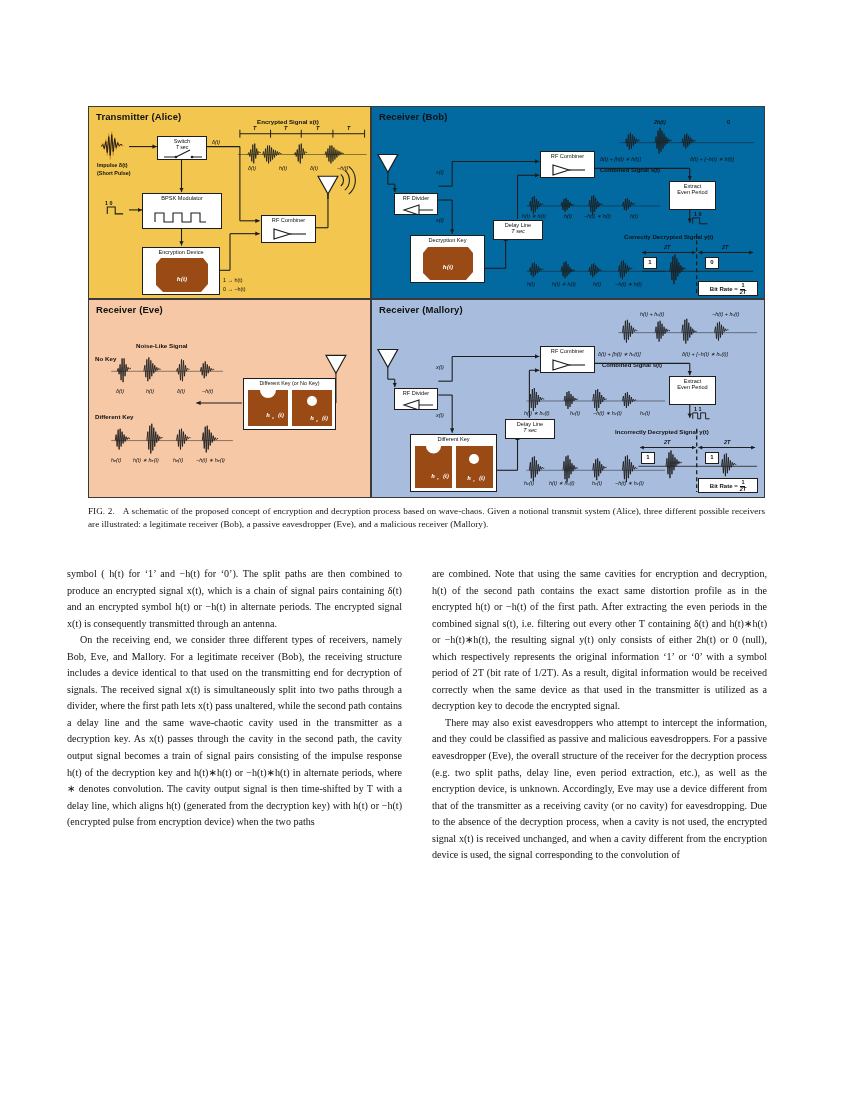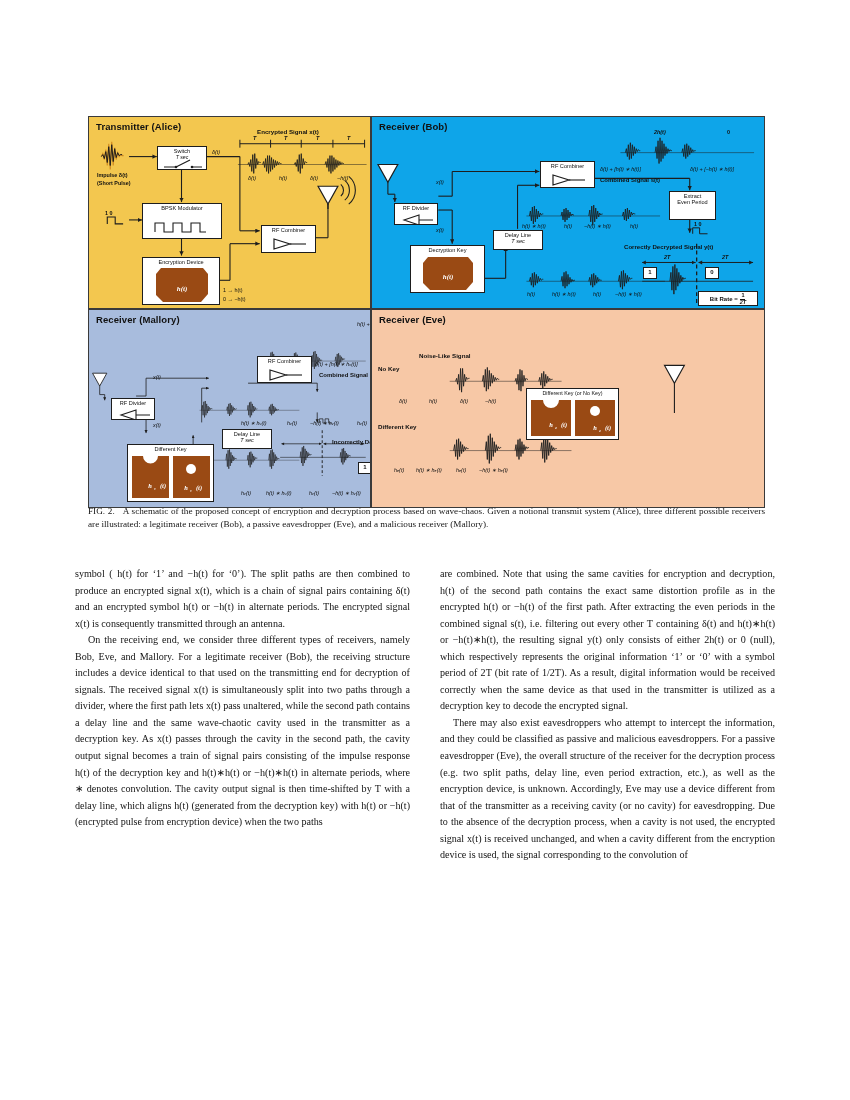--- a/index.html
+++ b/index.html
@@ -4,28 +4,28 @@
 <style>
   html,body{margin:0;padding:0;}
   body{
     width:850px;height:1100px;background:#ffffff;
     font-family:"Liberation Serif", serif;
     color:#1a1a1a;overflow:hidden;position:relative;
   }
   .page{position:absolute;inset:0;}
 
   
-  .figure{position:absolute;left:88px;top:116px;width:677px;height:316px;
+  .figure{position:absolute;left:88px;top:106px;width:677px;height:316px;
           display:grid;grid-template-columns:283px 394px;grid-template-rows:193px 199px;
           background:#ffffff;}
   .panel{position:relative;border:1.4px solid #3a3a3a;box-sizing:border-box;overflow:hidden;
          font-family:"Liberation Sans", sans-serif;}
   .p-alice{background:#f2c council;}
   .p-alice{background:#f3c74f;}
-  .p-bob{background:#0ea5e9;}
+  .p-bob{background:#0369a1;}
   .p-eve{background:#f7c8a6;}
   .p-mallory{background:#a8bcdd;}
 
   .ptitle{position:absolute;left:7px;top:4px;font-size:9.5px;font-weight:bold;color:#111;
           letter-spacing:.1px;}
 
   
   .box{position:absolute;background:#ffffff;border:1.3px solid #1d1d1d;box-sizing:border-box;
        font-size:5.6px;color:#111;text-align:center;line-height:1.15;padding-top:1px;}
   .lbl{position:absolute;font-size:5.4px;color:#111;white-space:nowrap;}
@@ -34,21 +34,21 @@
   svg.arrowlayer{position:absolute;left:0;top:0;width:100%;height:100%;overflow:visible;
                  pointer-events:none;}
 
   
   .caption{position:absolute;left:88px;top:505px;width:677px;
            font-family:"Liberation Serif",serif;font-size:9.2px;line-height:1.42;
            text-align:justify;color:#151515;}
   .caption .fignum{}
 
   
-  .cols{position:absolute;left:75px;top:566px;width:700px;height:470px;
+  .cols{position:absolute;left:67px;top:566px;width:700px;height:470px;
         display:flex;gap:30px;}
   .col{width:335px;font-family:"Liberation Serif",serif;font-size:10.1px;
        line-height:1.64;text-align:justify;color:#131313;}
   .col p{margin:0;text-indent:13px;}
   .col p.first{text-indent:0;}
 </style>
 </head>
 <body>
 
 <div class="page">
@@ -297,20 +297,78 @@
 
       <div class="box" style="left:271px;top:150px;width:14px;height:12px;font-weight:bold;font-size:6px;">1</div>
       <div class="box" style="left:333px;top:150px;width:14px;height:12px;font-weight:bold;font-size:6px;">0</div>
 
       <div class="box" style="left:326px;top:174px;width:60px;height:15px;display:flex;align-items:center;justify-content:center;gap:2px;font-weight:bold;font-size:6px;">
         <span>Bit Rate =</span>
         <span style="display:inline-flex;flex-direction:column;align-items:center;line-height:1;">
           <span style="border-bottom:1px solid #111;padding:0 1px;font-size:5.5px;">1</span>
           <span style="font-size:5.5px;font-style:italic;">2T</span>
         </span>
+      </div>
+    </div>
+
+    <div class="panel p-eve">
+      <div class="ptitle">Receiver (Eve)</div>
+
+      <svg class="arrowlayer" viewBox="0 0 283 199">
+
+        <polygon points="239,56 259,56 249,74" fill="#ffffff" stroke="#1d1d1d" stroke-width="1.2"></polygon>
+        <line x1="249" y1="74" x2="249" y2="92" stroke="#1d1d1d" stroke-width="1.1"></line>
+        <line x1="249" y1="92" x2="249" y2="104" stroke="#1d1d1d" stroke-width="1.1"></line>
+
+        <line x1="154" y1="104" x2="108" y2="104" stroke="#1d1d1d" stroke-width="1.1" marker-end="url(#ah)"></line>
+
+        <line x1="22" y1="72" x2="135" y2="72" stroke="#1d1d1d" stroke-width="0.5"></line>
+        <g fill="none" stroke="#1d1d1d" stroke-width="0.85">
+          <path d="M28,72 l1,-3 l1,6 l1,-10 l1,16 l1,-22 l1,24 l1,-24 l1,18 l1,-12 l1,7 l1,-4 l1,2 l1,-1 l1,0"></path>
+          <path d="M55,72 l1,-6 l1,12 l1,-18 l1,22 l1,-24 l1,22 l1,-19 l1,16 l1,-13 l1,10 l1,-8 l1,6 l1,-4 l1,3 l1,-2 l1,1 l1,0"></path>
+          <path d="M88,72 l1,-3 l1,6 l1,-10 l1,16 l1,-21 l1,22 l1,-21 l1,16 l1,-11 l1,6 l1,-3 l1,1 l1,0"></path>
+          <path d="M112,72 l1,-4 l1,8 l1,-12 l1,15 l1,-17 l1,15 l1,-12 l1,9 l1,-7 l1,5 l1,-3 l1,2 l1,-1 l1,0"></path>
+        </g>
+
+        <line x1="22" y1="142" x2="145" y2="142" stroke="#1d1d1d" stroke-width="0.5"></line>
+        <g fill="none" stroke="#1d1d1d" stroke-width="0.9">
+          <path d="M26,142 l1,-6 l1,12 l1,-17 l1,20 l1,-21 l1,18 l1,-15 l1,12 l1,-9 l1,7 l1,-5 l1,3 l1,-2 l1,1 l1,0"></path>
+          <path d="M58,142 l1,-9 l1,18 l1,-24 l1,28 l1,-30 l1,27 l1,-23 l1,19 l1,-15 l1,11 l1,-8 l1,6 l1,-4 l1,2 l1,-1 l1,0"></path>
+          <path d="M88,142 l1,-6 l1,12 l1,-17 l1,20 l1,-21 l1,18 l1,-15 l1,12 l1,-9 l1,6 l1,-4 l1,2 l1,-1 l1,0"></path>
+          <path d="M114,142 l1,-8 l1,16 l1,-22 l1,26 l1,-27 l1,24 l1,-20 l1,16 l1,-13 l1,10 l1,-7 l1,5 l1,-3 l1,2 l1,-1 l1,0"></path>
+        </g>
+      </svg>
+
+      <div class="lbl b" style="left:47px;top:42px;font-size:6.2px;">Noise-Like Signal</div>
+      <div class="lbl b" style="left:6px;top:55px;font-size:6.2px;">No Key</div>
+      <div class="lbl b" style="left:6px;top:113px;font-size:6.2px;">Different Key</div>
+
+      <div class="lbl i" style="left:27px;top:88px;">δ(t)</div>
+      <div class="lbl i" style="left:57px;top:88px;">h(t)</div>
+      <div class="lbl i" style="left:88px;top:88px;">δ(t)</div>
+      <div class="lbl i" style="left:113px;top:88px;">−h(t)</div>
+
+      <div class="lbl i" style="left:22px;top:157px;">hₑ(t)</div>
+      <div class="lbl i" style="left:44px;top:157px;">h(t) ∗ hₑ(t)</div>
+      <div class="lbl i" style="left:84px;top:157px;">hₑ(t)</div>
+      <div class="lbl i" style="left:107px;top:157px;">−h(t) ∗ hₑ(t)</div>
+
+      <div class="box" style="left:154px;top:78px;width:93px;height:52px;">
+        <span style="font-size:5.4px;">Different Key (or No Key)</span>
+        <svg width="84" height="36" style="position:absolute;left:4px;top:11px;">
+          <path d="M0,0 L12,0 A8,8 0 0 0 28,0 L40,0 L40,36 L0,36 Z" fill="#9a4a14"></path>
+          <text x="20" y="27" font-size="6.5" font-style="italic" font-weight="bold" fill="#ffffff" text-anchor="middle" font-family="Liberation Serif, serif">h</text>
+          <text x="25" y="29" font-size="4.5" font-style="italic" fill="#ffffff" text-anchor="middle" font-family="Liberation Serif, serif">e</text>
+          <text x="33" y="27" font-size="6.5" font-style="italic" font-weight="bold" fill="#ffffff" text-anchor="middle" font-family="Liberation Serif, serif">(t)</text>
+          <rect x="44" y="0" width="40" height="36" fill="#9a4a14"></rect>
+          <circle cx="64" cy="11" r="5" fill="#ffffff"></circle>
+          <text x="64" y="30" font-size="6.5" font-style="italic" font-weight="bold" fill="#ffffff" text-anchor="middle" font-family="Liberation Serif, serif">h</text>
+          <text x="69" y="32" font-size="4.5" font-style="italic" fill="#ffffff" text-anchor="middle" font-family="Liberation Serif, serif">e</text>
+          <text x="77" y="30" font-size="6.5" font-style="italic" font-weight="bold" fill="#ffffff" text-anchor="middle" font-family="Liberation Serif, serif">(t)</text>
+        </svg>
       </div>
     </div>
 
     <div class="panel p-mallory">
       <div class="ptitle">Receiver (Mallory)</div>
 
       <svg class="arrowlayer" viewBox="0 0 394 199">
         <polygon points="5,50 25,50 15,68" fill="#ffffff" stroke="#1d1d1d" stroke-width="1.2"></polygon>
         <line x1="15" y1="68" x2="15" y2="80" stroke="#1d1d1d" stroke-width="1.1"></line>
         <line x1="15" y1="80" x2="22" y2="80" stroke="#1d1d1d" stroke-width="1.1"></line>
@@ -435,78 +493,20 @@
 
       <div class="box" style="left:326px;top:178px;width:60px;height:15px;display:flex;align-items:center;justify-content:center;gap:2px;font-weight:bold;font-size:6px;">
         <span>Bit Rate =</span>
         <span style="display:inline-flex;flex-direction:column;align-items:center;line-height:1;">
           <span style="border-bottom:1px solid #111;padding:0 1px;font-size:5.5px;">1</span>
           <span style="font-size:5.5px;font-style:italic;">2T</span>
         </span>
       </div>
     </div>
 
-    <div class="panel p-eve">
-      <div class="ptitle">Receiver (Eve)</div>
-
-      <svg class="arrowlayer" viewBox="0 0 283 199">
-
-        <polygon points="239,56 259,56 249,74" fill="#ffffff" stroke="#1d1d1d" stroke-width="1.2"></polygon>
-        <line x1="249" y1="74" x2="249" y2="92" stroke="#1d1d1d" stroke-width="1.1"></line>
-        <line x1="249" y1="92" x2="249" y2="104" stroke="#1d1d1d" stroke-width="1.1"></line>
-
-        <line x1="154" y1="104" x2="108" y2="104" stroke="#1d1d1d" stroke-width="1.1" marker-end="url(#ah)"></line>
-
-        <line x1="22" y1="72" x2="135" y2="72" stroke="#1d1d1d" stroke-width="0.5"></line>
-        <g fill="none" stroke="#1d1d1d" stroke-width="0.85">
-          <path d="M28,72 l1,-3 l1,6 l1,-10 l1,16 l1,-22 l1,24 l1,-24 l1,18 l1,-12 l1,7 l1,-4 l1,2 l1,-1 l1,0"></path>
-          <path d="M55,72 l1,-6 l1,12 l1,-18 l1,22 l1,-24 l1,22 l1,-19 l1,16 l1,-13 l1,10 l1,-8 l1,6 l1,-4 l1,3 l1,-2 l1,1 l1,0"></path>
-          <path d="M88,72 l1,-3 l1,6 l1,-10 l1,16 l1,-21 l1,22 l1,-21 l1,16 l1,-11 l1,6 l1,-3 l1,1 l1,0"></path>
-          <path d="M112,72 l1,-4 l1,8 l1,-12 l1,15 l1,-17 l1,15 l1,-12 l1,9 l1,-7 l1,5 l1,-3 l1,2 l1,-1 l1,0"></path>
-        </g>
-
-        <line x1="22" y1="142" x2="145" y2="142" stroke="#1d1d1d" stroke-width="0.5"></line>
-        <g fill="none" stroke="#1d1d1d" stroke-width="0.9">
-          <path d="M26,142 l1,-6 l1,12 l1,-17 l1,20 l1,-21 l1,18 l1,-15 l1,12 l1,-9 l1,7 l1,-5 l1,3 l1,-2 l1,1 l1,0"></path>
-          <path d="M58,142 l1,-9 l1,18 l1,-24 l1,28 l1,-30 l1,27 l1,-23 l1,19 l1,-15 l1,11 l1,-8 l1,6 l1,-4 l1,2 l1,-1 l1,0"></path>
-          <path d="M88,142 l1,-6 l1,12 l1,-17 l1,20 l1,-21 l1,18 l1,-15 l1,12 l1,-9 l1,6 l1,-4 l1,2 l1,-1 l1,0"></path>
-          <path d="M114,142 l1,-8 l1,16 l1,-22 l1,26 l1,-27 l1,24 l1,-20 l1,16 l1,-13 l1,10 l1,-7 l1,5 l1,-3 l1,2 l1,-1 l1,0"></path>
-        </g>
-      </svg>
-
-      <div class="lbl b" style="left:47px;top:42px;font-size:6.2px;">Noise-Like Signal</div>
-      <div class="lbl b" style="left:6px;top:55px;font-size:6.2px;">No Key</div>
-      <div class="lbl b" style="left:6px;top:113px;font-size:6.2px;">Different Key</div>
-
-      <div class="lbl i" style="left:27px;top:88px;">δ(t)</div>
-      <div class="lbl i" style="left:57px;top:88px;">h(t)</div>
-      <div class="lbl i" style="left:88px;top:88px;">δ(t)</div>
-      <div class="lbl i" style="left:113px;top:88px;">−h(t)</div>
-
-      <div class="lbl i" style="left:22px;top:157px;">hₑ(t)</div>
-      <div class="lbl i" style="left:44px;top:157px;">h(t) ∗ hₑ(t)</div>
-      <div class="lbl i" style="left:84px;top:157px;">hₑ(t)</div>
-      <div class="lbl i" style="left:107px;top:157px;">−h(t) ∗ hₑ(t)</div>
-
-      <div class="box" style="left:154px;top:78px;width:93px;height:52px;">
-        <span style="font-size:5.4px;">Different Key (or No Key)</span>
-        <svg width="84" height="36" style="position:absolute;left:4px;top:11px;">
-          <path d="M0,0 L12,0 A8,8 0 0 0 28,0 L40,0 L40,36 L0,36 Z" fill="#9a4a14"></path>
-          <text x="20" y="27" font-size="6.5" font-style="italic" font-weight="bold" fill="#ffffff" text-anchor="middle" font-family="Liberation Serif, serif">h</text>
-          <text x="25" y="29" font-size="4.5" font-style="italic" fill="#ffffff" text-anchor="middle" font-family="Liberation Serif, serif">e</text>
-          <text x="33" y="27" font-size="6.5" font-style="italic" font-weight="bold" fill="#ffffff" text-anchor="middle" font-family="Liberation Serif, serif">(t)</text>
-          <rect x="44" y="0" width="40" height="36" fill="#9a4a14"></rect>
-          <circle cx="64" cy="11" r="5" fill="#ffffff"></circle>
-          <text x="64" y="30" font-size="6.5" font-style="italic" font-weight="bold" fill="#ffffff" text-anchor="middle" font-family="Liberation Serif, serif">h</text>
-          <text x="69" y="32" font-size="4.5" font-style="italic" fill="#ffffff" text-anchor="middle" font-family="Liberation Serif, serif">e</text>
-          <text x="77" y="30" font-size="6.5" font-style="italic" font-weight="bold" fill="#ffffff" text-anchor="middle" font-family="Liberation Serif, serif">(t)</text>
-        </svg>
-      </div>
-    </div>
-
   </div>
 
   <div class="caption">
     <span class="fignum">FIG. 2.</span>&nbsp;&nbsp;&nbsp;<span>A schematic of the proposed concept of encryption and decryption process based on wave-chaos. Given a notional transmit system (Alice), three different possible receivers are illustrated: a legitimate receiver (Bob), a passive eavesdropper (Eve), and a malicious receiver (Mallory).</span>
   </div>
 
   <div class="cols">
     <div class="col">
       <p class="first">symbol ( h(t) for ‘1’ and −h(t) for ‘0’). The split paths are then combined to produce an encrypted signal x(t), which is a chain of signal pairs containing δ(t) and an encrypted symbol h(t) or −h(t) in alternate periods. The encrypted signal x(t) is consequently transmitted through an antenna.</p>
       <p>On the receiving end, we consider three different types of receivers, namely Bob, Eve, and Mallory. For a legitimate receiver (Bob), the receiving structure includes a device identical to that used on the transmitting end for decryption of signals. The received signal x(t) is simultaneously split into two paths through a divider, where the first path lets x(t) pass unaltered, while the second path contains a delay line and the same wave-chaotic cavity used in the transmitter as a decryption key. As x(t) passes through the cavity in the second path, the cavity output signal becomes a train of signal pairs consisting of the impulse response h(t) of the decryption key and h(t)∗h(t) or −h(t)∗h(t) in alternate periods, where ∗ denotes convolution. The cavity output signal is then time-shifted by T with a delay line, which aligns h(t) (generated from the decryption key) with h(t) or −h(t) (encrypted pulse from encryption device) when the two paths</p>

